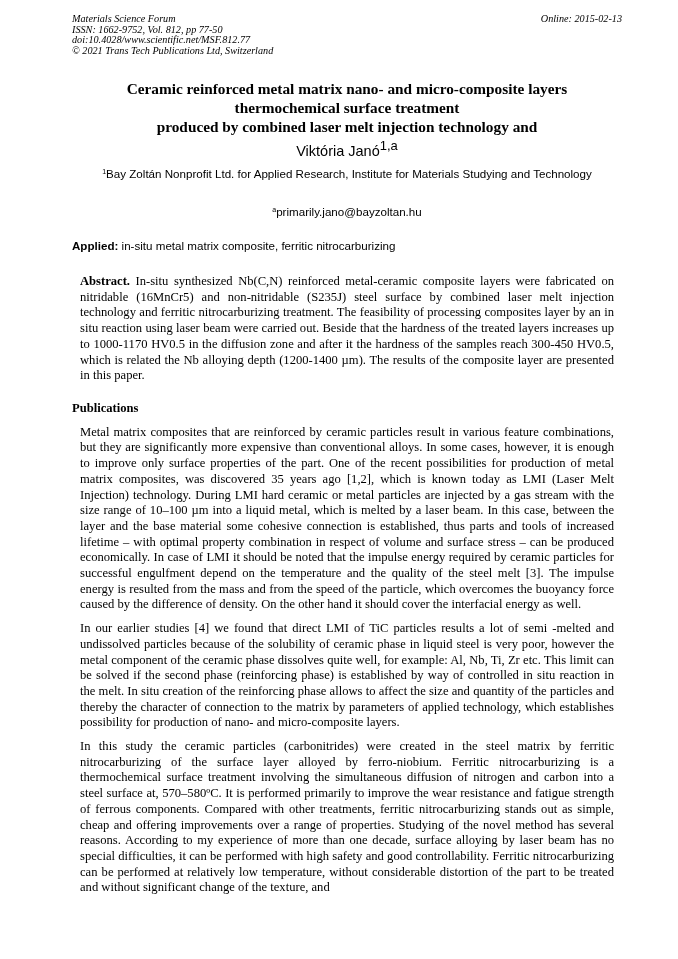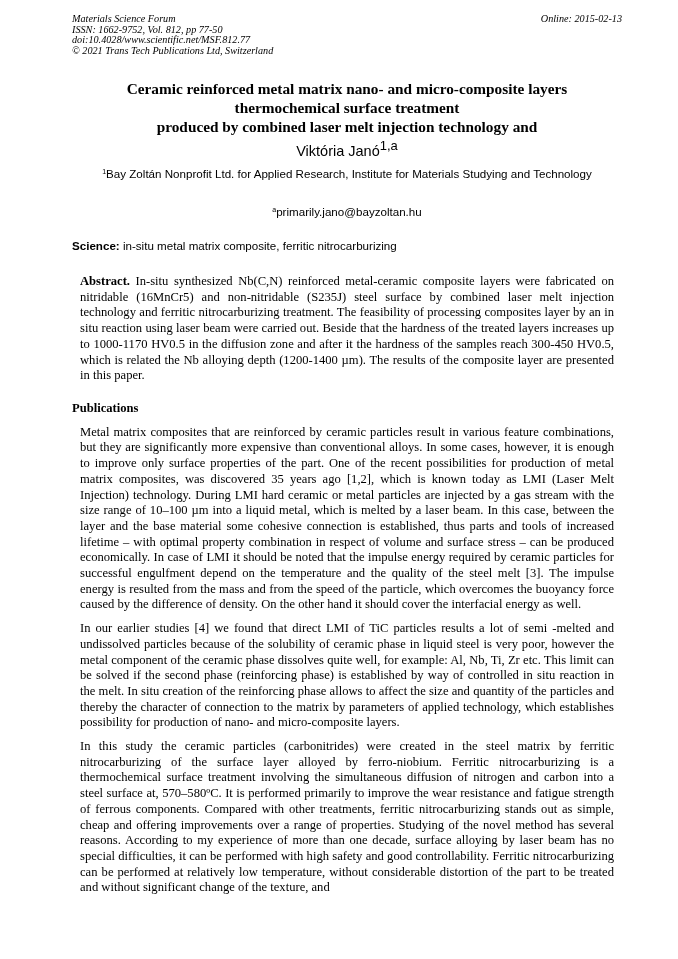--- a/index.html
+++ b/index.html
@@ -50,21 +50,21 @@
 
   <div class="affil">
     <div><sup>1</sup><span>Bay Zoltán Nonprofit Ltd. for Applied Research, Institute for Materials Studying and Technology</span></div>
   </div>
 
   <div class="email">
     <sup>a</sup><span>primarily.jano@bayzoltan.hu</span>
   </div>
 
   <div class="keywords">
-    <b>Science:</b><span> in-situ metal matrix composite, ferritic nitrocarburizing</span>
+    <b>Applied:</b><span> in-situ metal matrix composite, ferritic nitrocarburizing</span>
   </div>
 
   <div class="abstract body-text">
     <p><b>Abstract.</b><span> In-situ synthesized Nb(C,N) reinforced metal-ceramic composite layers were fabricated on nitridable (16MnCr5) and non-nitridable (S235J) steel surface by combined laser melt injection technology and ferritic nitrocarburizing treatment. The feasibility of processing composites layer by an in situ reaction using laser beam were carried out. Beside that the hardness of the treated layers increases up to 1000-1170 HV0.5 in the diffusion zone and after it the hardness of the samples reach 300-450 HV0.5, which is related the Nb alloying depth (1200-1400 µm). The results of the composite layer are presented in this paper.</span></p>
   </div>
 
   <div class="intro body-text">
     <div class="section-heading">Publications</div>
     <p>Metal matrix composites that are reinforced by ceramic particles result in various feature combinations, but they are significantly more expensive than conventional alloys. In some cases, however, it is enough to improve only surface properties of the part. One of the recent possibilities for production of metal matrix composites, was discovered 35 years ago [1,2], which is known today as LMI (Laser Melt Injection) technology. During LMI hard ceramic or metal particles are injected by a gas stream with the size range of 10–100 µm into a liquid metal, which is melted by a laser beam. In this case, between the layer and the base material some cohesive connection is established, thus parts and tools of increased lifetime – with optimal property combination in respect of volume and surface stress – can be produced economically. In case of LMI it should be noted that the impulse energy required by ceramic particles for successful engulfment depend on the temperature and the quality of the steel melt [3]. The impulse energy is resulted from the mass and from the speed of the particle, which overcomes the buoyancy force caused by the difference of density. On the other hand it should cover the interfacial energy as well.</p>
     <p>In our earlier studies [4] we found that direct LMI of TiC particles results a lot of semi -melted and undissolved particles because of the solubility of ceramic phase in liquid steel is very poor, however the metal component of the ceramic phase dissolves quite well, for example: Al, Nb, Ti, Zr etc. This limit can be solved if the second phase (reinforcing phase) is established by way of controlled in situ reaction in the melt. In situ creation of the reinforcing phase allows to affect the size and quantity of the particles and thereby the character of connection to the matrix by parameters of applied technology, which establishes possibility for production of nano- and micro-composite layers.</p>

